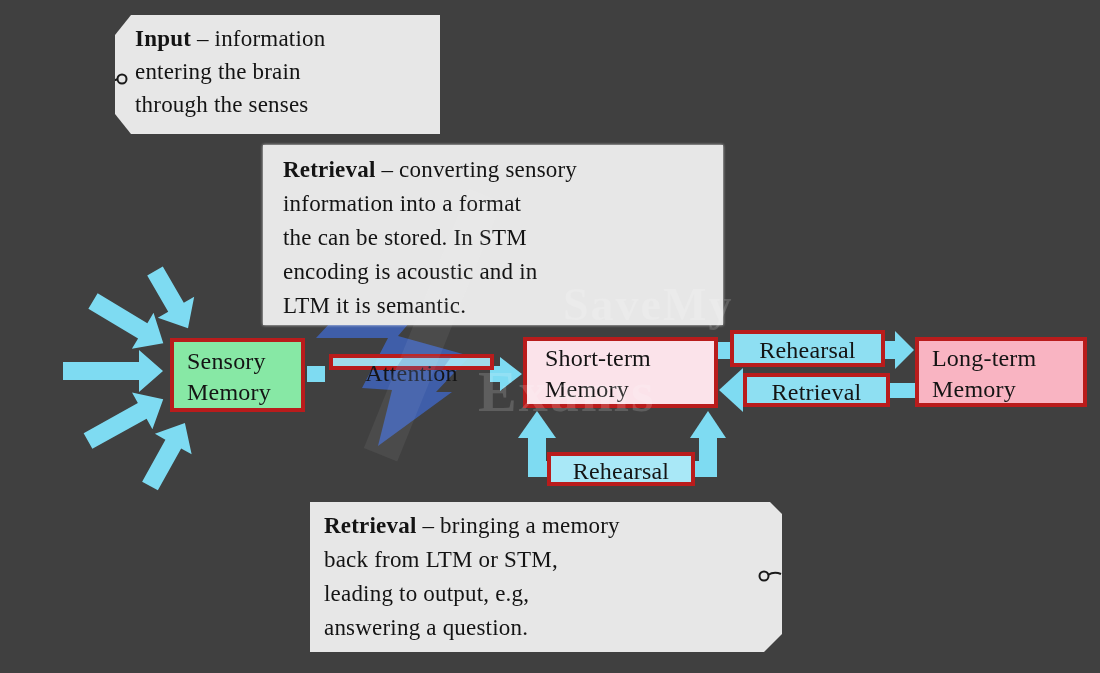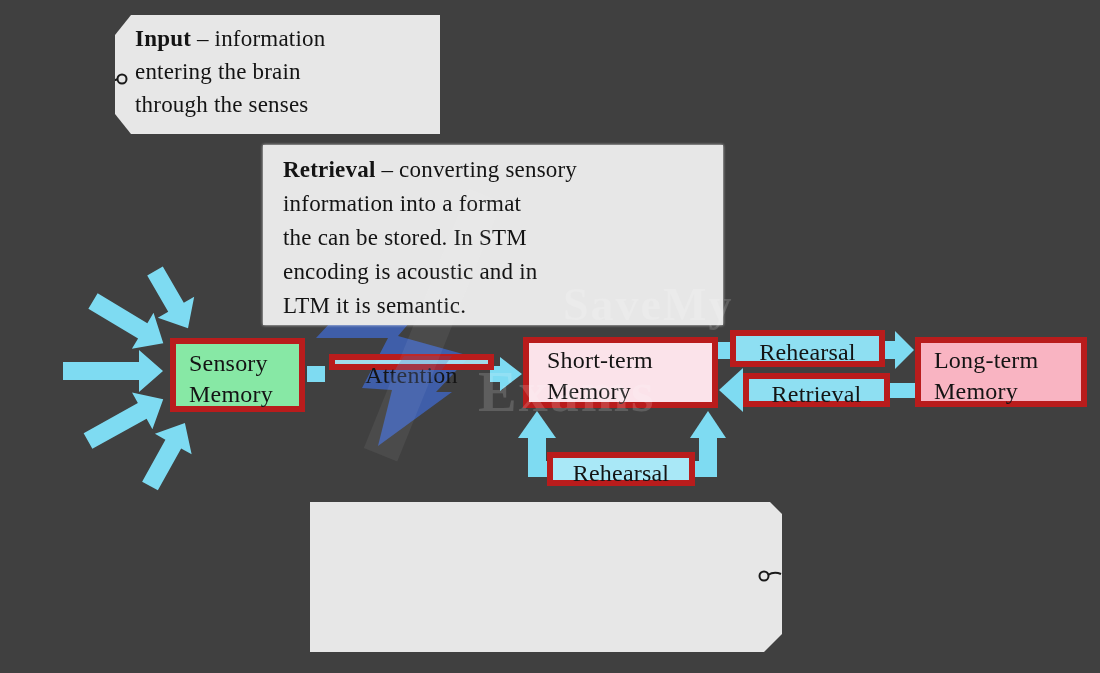--- a/index.html
+++ b/index.html
@@ -21,21 +21,21 @@
   .note-input{left:115px;top:15px;width:295px;height:112px;padding:7px 10px 0 20px;
     clip-path:polygon(16px 0,100% 0,100% 100%,16px 100%,0 calc(100% - 20px),0 20px);}
   .note-storage{left:625px;top:12px;width:337px;height:113px;padding:9px 10px 0 16px;
     clip-path:polygon(0 0,calc(100% - 22px) 0,100% 22px,100% calc(100% - 14px),calc(100% - 14px) 100%,0 100%);}
   .note-encoding{left:263px;top:145px;width:430px;height:172px;padding:8px 10px 0 20px;line-height:34px;}
   .note-retrieval{left:310px;top:502px;width:448px;height:143px;padding:7px 10px 0 14px;line-height:34px;
     clip-path:polygon(0 0,calc(100% - 12px) 0,100% 12px,100% calc(100% - 18px),calc(100% - 18px) 100%,0 100%);}
   .pin{position:absolute;z-index:4;}
   
   .box{
-    position:absolute;z-index:2;border:6px solid #b91c1c;box-sizing:border-box;
+    position:absolute;z-index:2;border:4px solid #b91c1c;box-sizing:border-box;
     font-size:24px;letter-spacing:.2px;
   }
   .box .lbl{white-space:pre-line;display:block;}
   .sensory{left:170px;top:338px;width:135px;height:74px;background:#87e8a5;padding:4px 0 0 13px;line-height:31px;}
   .attention{left:329px;top:354px;width:165px;height:16px;background:rgba(169,232,247,.93);text-align:center;line-height:30px;}
   .stm{left:523px;top:337px;width:195px;height:71px;background:#fbe3ea;padding:2px 0 12px 18px;line-height:31px;}
   .rehearsal-top{left:730px;top:330px;width:155px;height:37px;background:#8edff2;text-align:center;line-height:33px;}
   .retrieval-conn{left:743px;top:373px;width:147px;height:34px;background:#8edff2;text-align:center;line-height:30px;}
   .ltm{left:915px;top:337px;width:172px;height:70px;background:#f9b4c2;padding:2px 0 12px 13px;line-height:31px;}
   .rehearsal-loop{left:547px;top:452px;width:148px;height:34px;background:#a9e8f7;text-align:center;line-height:30px;}
@@ -96,20 +96,24 @@
 the can be stored. In STM
 encoding is acoustic and in
 LTM it is semantic.</span></div>
   </div>
 
   <div class="note note-retrieval">
     <svg class="pin" style="right:0px;top:64px;" width="26" height="20" viewBox="0 0 26 20">
       <circle cx="8" cy="10" r="4.5" fill="#e7e7e7" stroke="#1a1a1a" stroke-width="2"></circle>
       <path d="M12 9 Q18 5 25 8" stroke="#1a1a1a" stroke-width="2" fill="none"></path>
     </svg>
+    <div class="note-text"><b>Retrieval</b><span class="body">&nbsp;– bringing a memory
+back from LTM or STM,
+leading to output, e.g,
+answering a question.</span></div>
   </div>
 
   <div class="box sensory">
     <span class="lbl">Sensory
 Memory</span>
   </div>
   <div class="box attention">
     <span class="lbl">Attention</span>
   </div>
   <div class="box stm">

